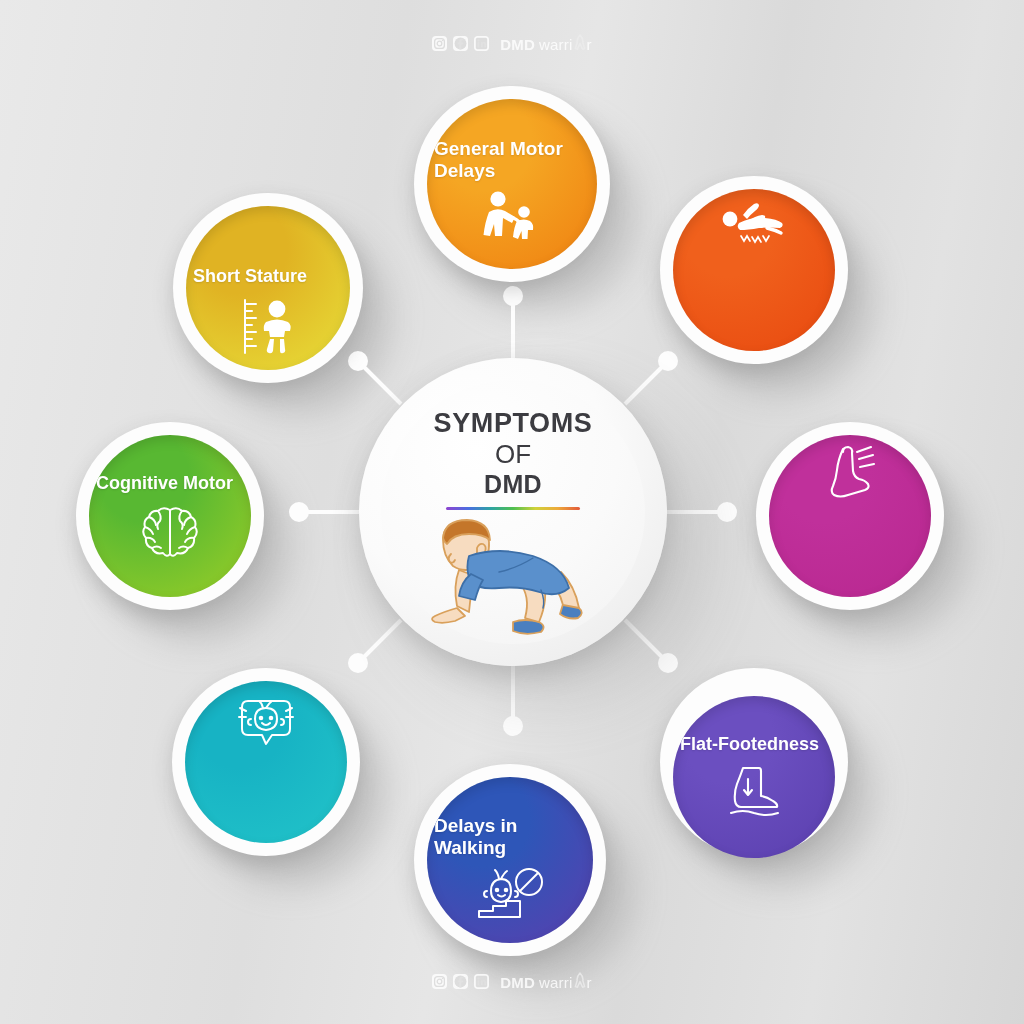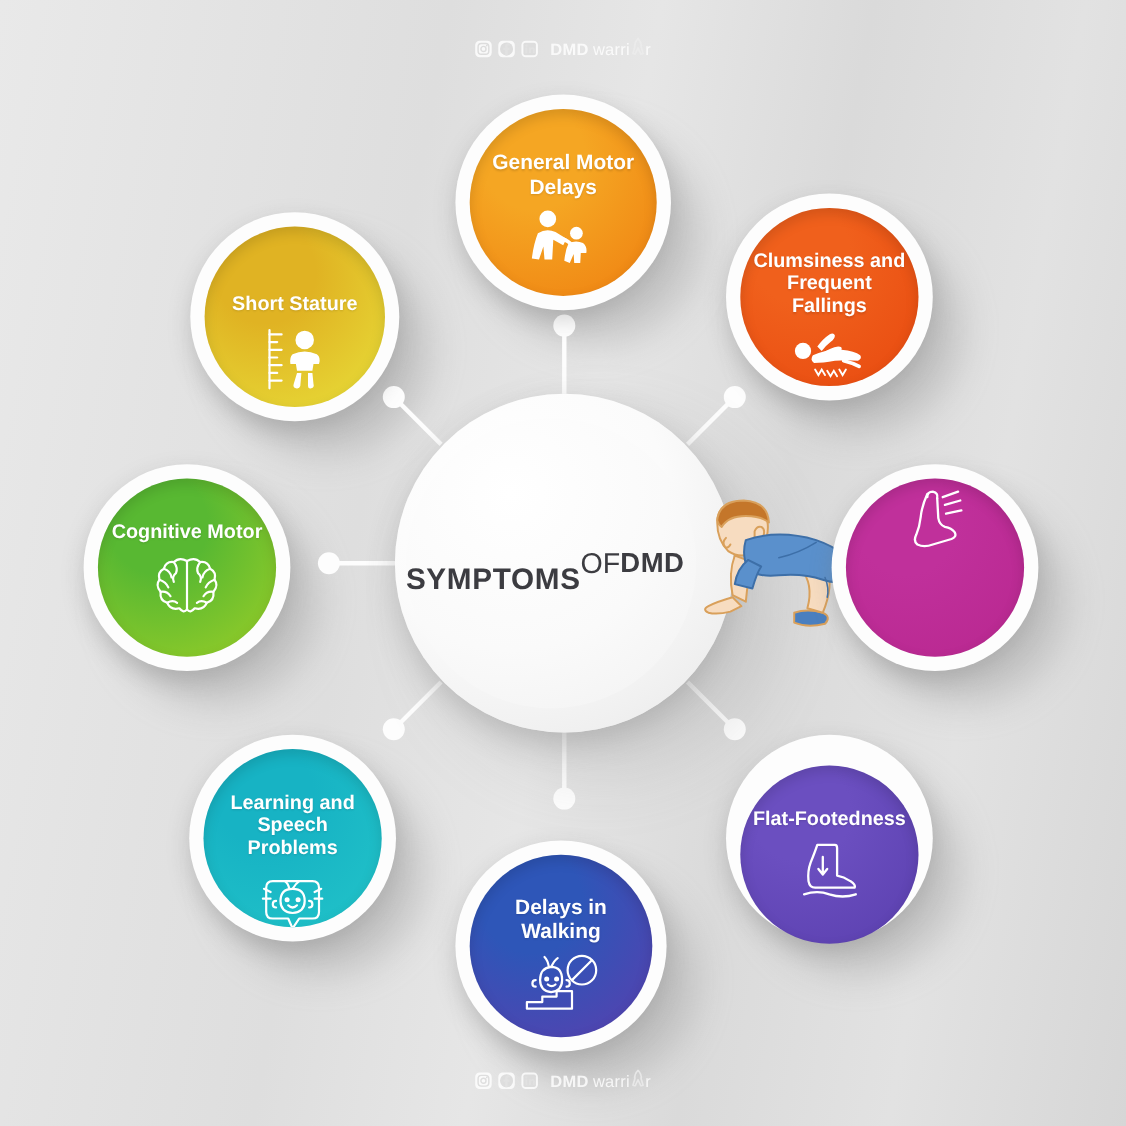--- a/index.html
+++ b/index.html
@@ -24,36 +24,36 @@
   .ribbon{position:relative;display:inline-block;width:12px;height:16px;
           margin:0 1px;vertical-align:middle;}
 
   
   .spokes{position:absolute;left:0;top:0;width:1024px;height:1024px;}
 
   
   .hub{position:absolute;left:359px;top:358px;width:308px;height:308px;border-radius:50%;
        background:radial-gradient(circle at 34% 28%,#ffffff 0%,#fbfbfb 46%,#efefef 78%,#e4e4e4 100%);
        box-shadow:0 10px 26px rgba(120,120,120,.30), 34px 34px 60px rgba(150,150,150,.28);}
-  .hub-inner{position:absolute;left:10px;top:22px;width:264px;height:264px;border-radius:50%;
+  .hub-inner{position:absolute;left:22px;top:22px;width:264px;height:264px;border-radius:50%;
        background:radial-gradient(circle at 36% 26%,#ffffff 0%,#fafafa 55%,#f1f1f1 100%);
-       display:flex;flex-direction:row;align-items:center;}
+       display:flex;flex-direction:column;align-items:center;}
   .hub-t1{margin-top:28px;font-size:27px;font-weight:700;color:#3c3c41;letter-spacing:.6px;}
   .hub-t2{font-size:26px;font-weight:400;color:#3c3c41;line-height:1.18;}
   .hub-t3{font-size:25px;font-weight:700;color:#3c3c41;letter-spacing:.4px;line-height:1.12;}
   .rainbow{margin-top:9px;width:134px;height:3px;border-radius:2px;
     background:linear-gradient(90deg,#8e44d0,#4a6ee0,#2ea3a3,#4fbf4f,#cfd23a,#eda93a,#e2593a);}
   .hub-art{margin-top:2px;}
 
   
   .node{position:absolute;border-radius:50%;background:#fdfdfd;
         box-shadow:0 8px 20px rgba(120,120,120,.32);}
   .node .disc{position:absolute;border-radius:50%;overflow:hidden;
         display:flex;flex-direction:column;align-items:center;}
-  .node .ttl{color:#fff;font-weight:700;text-align:center;line-height:1.16;
+  .node .ttl{color:#fff;font-weight:700;text-align:left;line-height:1.16;
         text-shadow:0 1px 2px rgba(0,0,0,.13);}
   .node .ico{display:flex;align-items:center;justify-content:center;}
   .shadow{position:absolute;border-radius:50%;z-index:-1;}
 </style>
 </head>
 <body>
 
 <div id="stage">
 
   <svg class="spokes" viewBox="0 0 1024 1024">
@@ -124,21 +124,20 @@
                 <path d="M36 31 Q43 28 49 31 Q53 34 52 40 L47 40 L46.5 49 L41 49 L40.5 41 L37 49 L32 47 Q33 37 36 31 Z"></path>
                 <path d="M30 27 Q36 29 39 33" stroke="#fff" stroke-width="3.4" fill="none" stroke-linecap="round"></path>
               </g>
             </svg>
           </div>
         </div>
       </div>
       <div class="node" style="left: 660px; top: 176px; width: 188px; height: 188px;">
         <div class="shadow" style="left: 26.32px; top: 30.08px; width: 188px; height: 188px; background: rgba(140, 140, 140, 0.34); filter: blur(16px);"></div>
         <div class="disc" style="left: 13px; top: 13px; width: 162px; height: 162px; background: radial-gradient(circle at 34% 26%, rgb(240, 96, 28) 0%, rgb(240, 96, 28) 28%, rgb(232, 73, 15) 100%); box-shadow: rgba(0, 0, 0, 0.13) 0px 5px 12px inset;">
-          <div class="ttl" style="font-size: 18px; margin-top: 37.6px; width: 148px;">Clumsiness and Frequent Fallings</div>
           <div class="ico" style="margin-top: 8px;">
             <svg width="66" height="50" viewBox="0 0 66 50">
               <g fill="#fff">
                 <circle cx="9" cy="22" r="7.4"></circle>
                 <path d="M18 26 Q30 20 44 21 Q56 22 61 26 Q63 29 59 31 Q48 30 38 31 Q27 33 19 33 Q15 30 18 26 Z"></path>
                 <path d="M22 18 Q27 11 33 7 Q37 5 38 8 Q38 11 34 14 Q29 18 26 22 Z"></path>
                 <path d="M27 24 Q34 19 41 18 Q45 18 44 21 Q42 24 37 25 Q32 26 29 28 Z"></path>
                 <path d="M46 31 Q54 33 60 36" stroke="#fff" stroke-width="3.4" fill="none" stroke-linecap="round"></path>
               </g>
               <g stroke="#fff" stroke-width="1.7" fill="none" stroke-linecap="round">
@@ -199,21 +198,20 @@
                 <path d="M25 28 Q28.5 31 32 28"></path>
                 <path d="M6 50 L6 44 L20 44 L20 39 L33 39 L33 34 L47 34 L47 50 Z"></path>
               </g>
             </svg>
           </div>
         </div>
       </div>
       <div class="node" style="left: 172px; top: 668px; width: 188px; height: 188px;">
         <div class="shadow" style="left: 26.32px; top: 30.08px; width: 188px; height: 188px; background: rgba(140, 140, 140, 0.34); filter: blur(16px);"></div>
         <div class="disc" style="left: 13px; top: 13px; width: 162px; height: 162px; background: radial-gradient(circle at 34% 26%, rgb(23, 179, 196) 0%, rgb(23, 179, 196) 28%, rgb(34, 196, 201) 100%); box-shadow: rgba(0, 0, 0, 0.13) 0px 5px 12px inset;">
-          <div class="ttl" style="font-size: 18px; margin-top: 37.6px; width: 148px;">Learning and Speech Problems</div>
           <div class="ico" style="margin-top: 8px;">
             <svg width="64" height="60" viewBox="0 0 64 60">
               <g fill="none" stroke="#fff" stroke-width="2" stroke-linecap="round" stroke-linejoin="round">
                 <path d="M14 12 L50 12 Q56 12 56 18 L56 40 Q56 46 50 46 L38 46 L32 55 L28 46 L14 46 Q8 46 8 40 L8 18 Q8 12 14 12 Z"></path>
                 <path d="M21 30 Q21 19 32 19 Q43 19 43 30 Q43 40 32 41 Q21 40 21 30 Z"></path>
                 <path d="M29 19 Q28 14 25 12 M32 19 Q35 14 38 12"></path>
                 <path d="M17 30 Q14 30 14 33 Q14 36 17 36"></path>
                 <path d="M47 30 Q50 30 50 33 Q50 36 47 36"></path>
                 <circle cx="27" cy="29" r="1.3" fill="#fff"></circle>
                 <circle cx="37" cy="29" r="1.3" fill="#fff"></circle>

